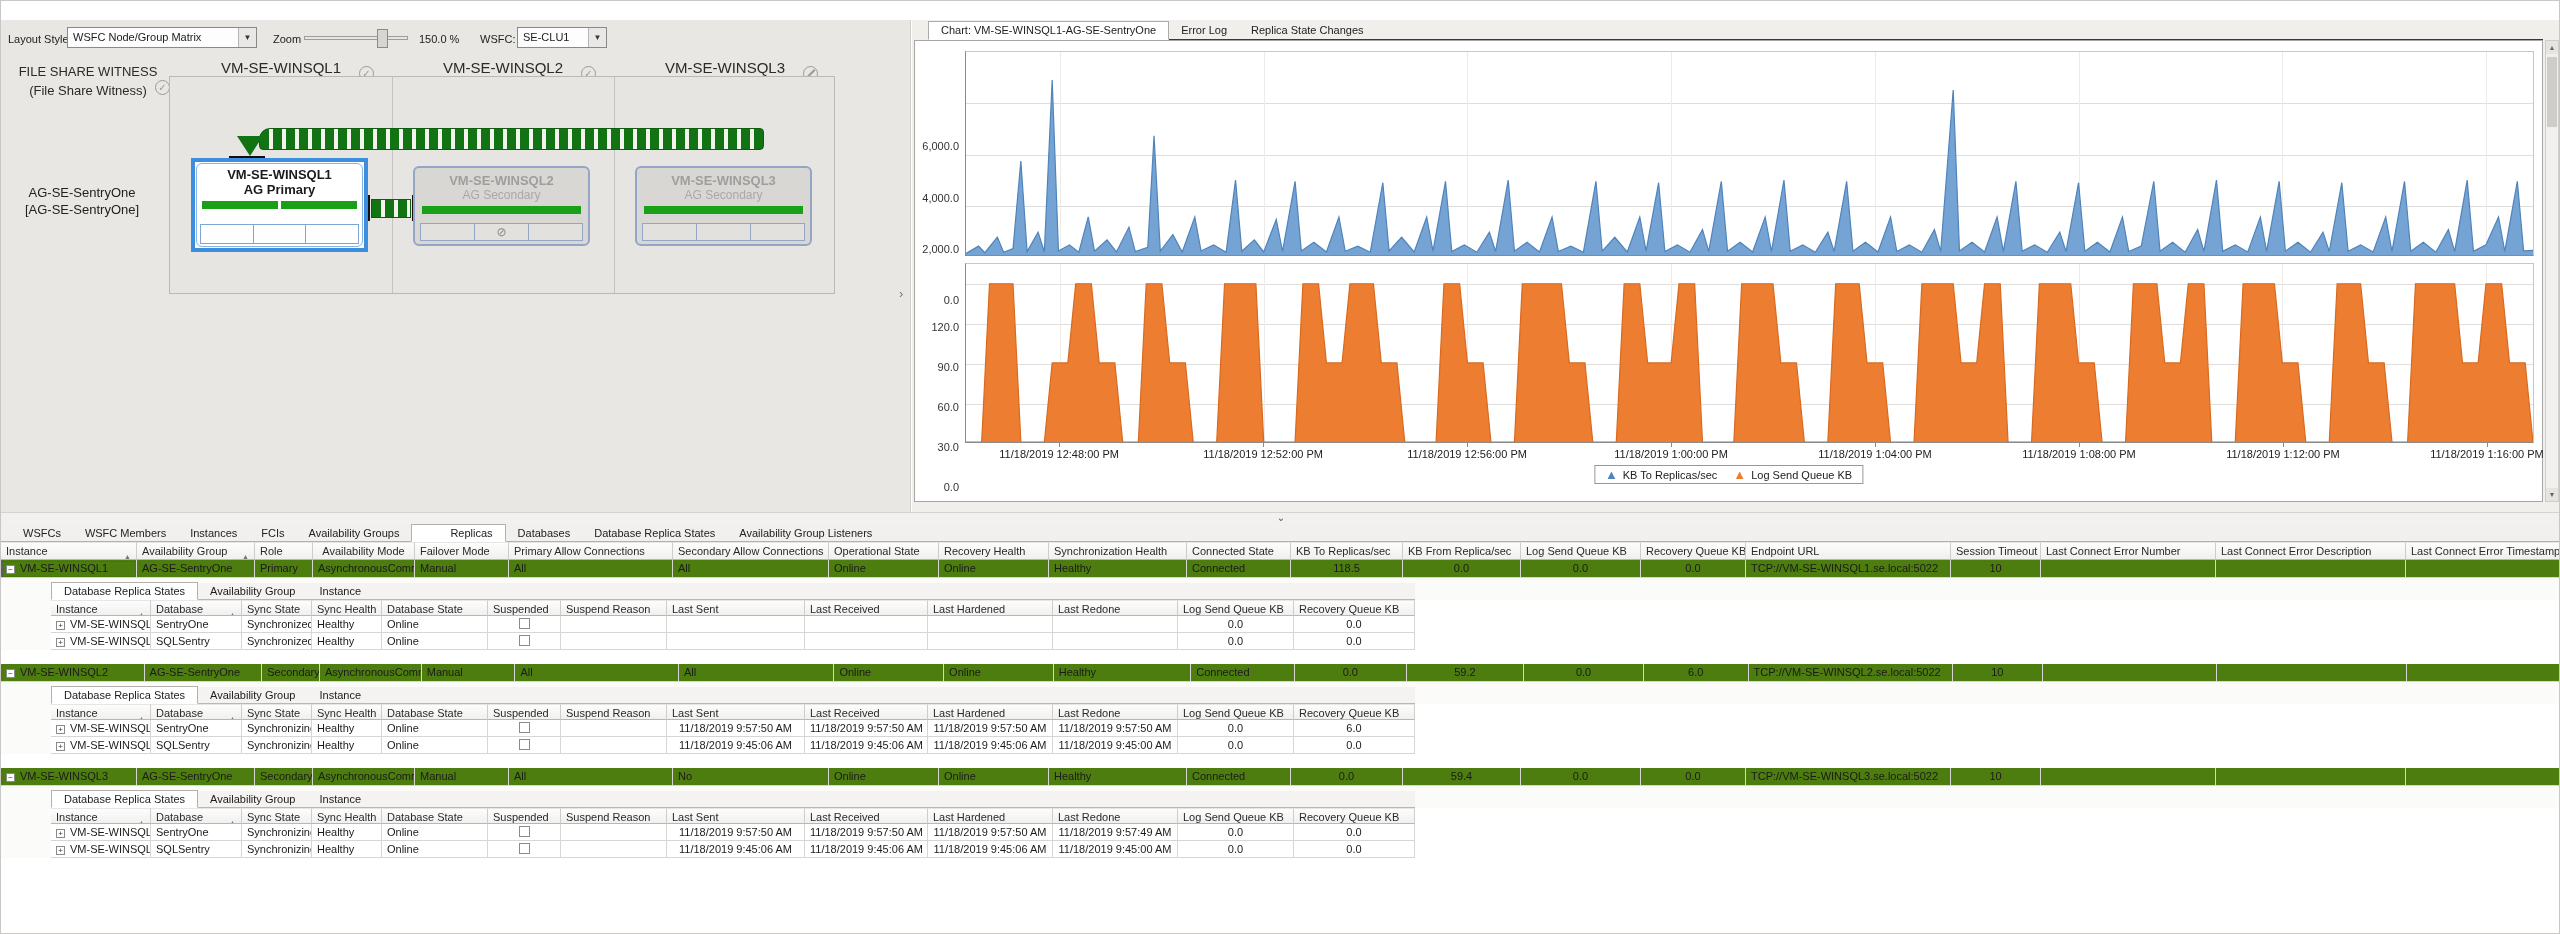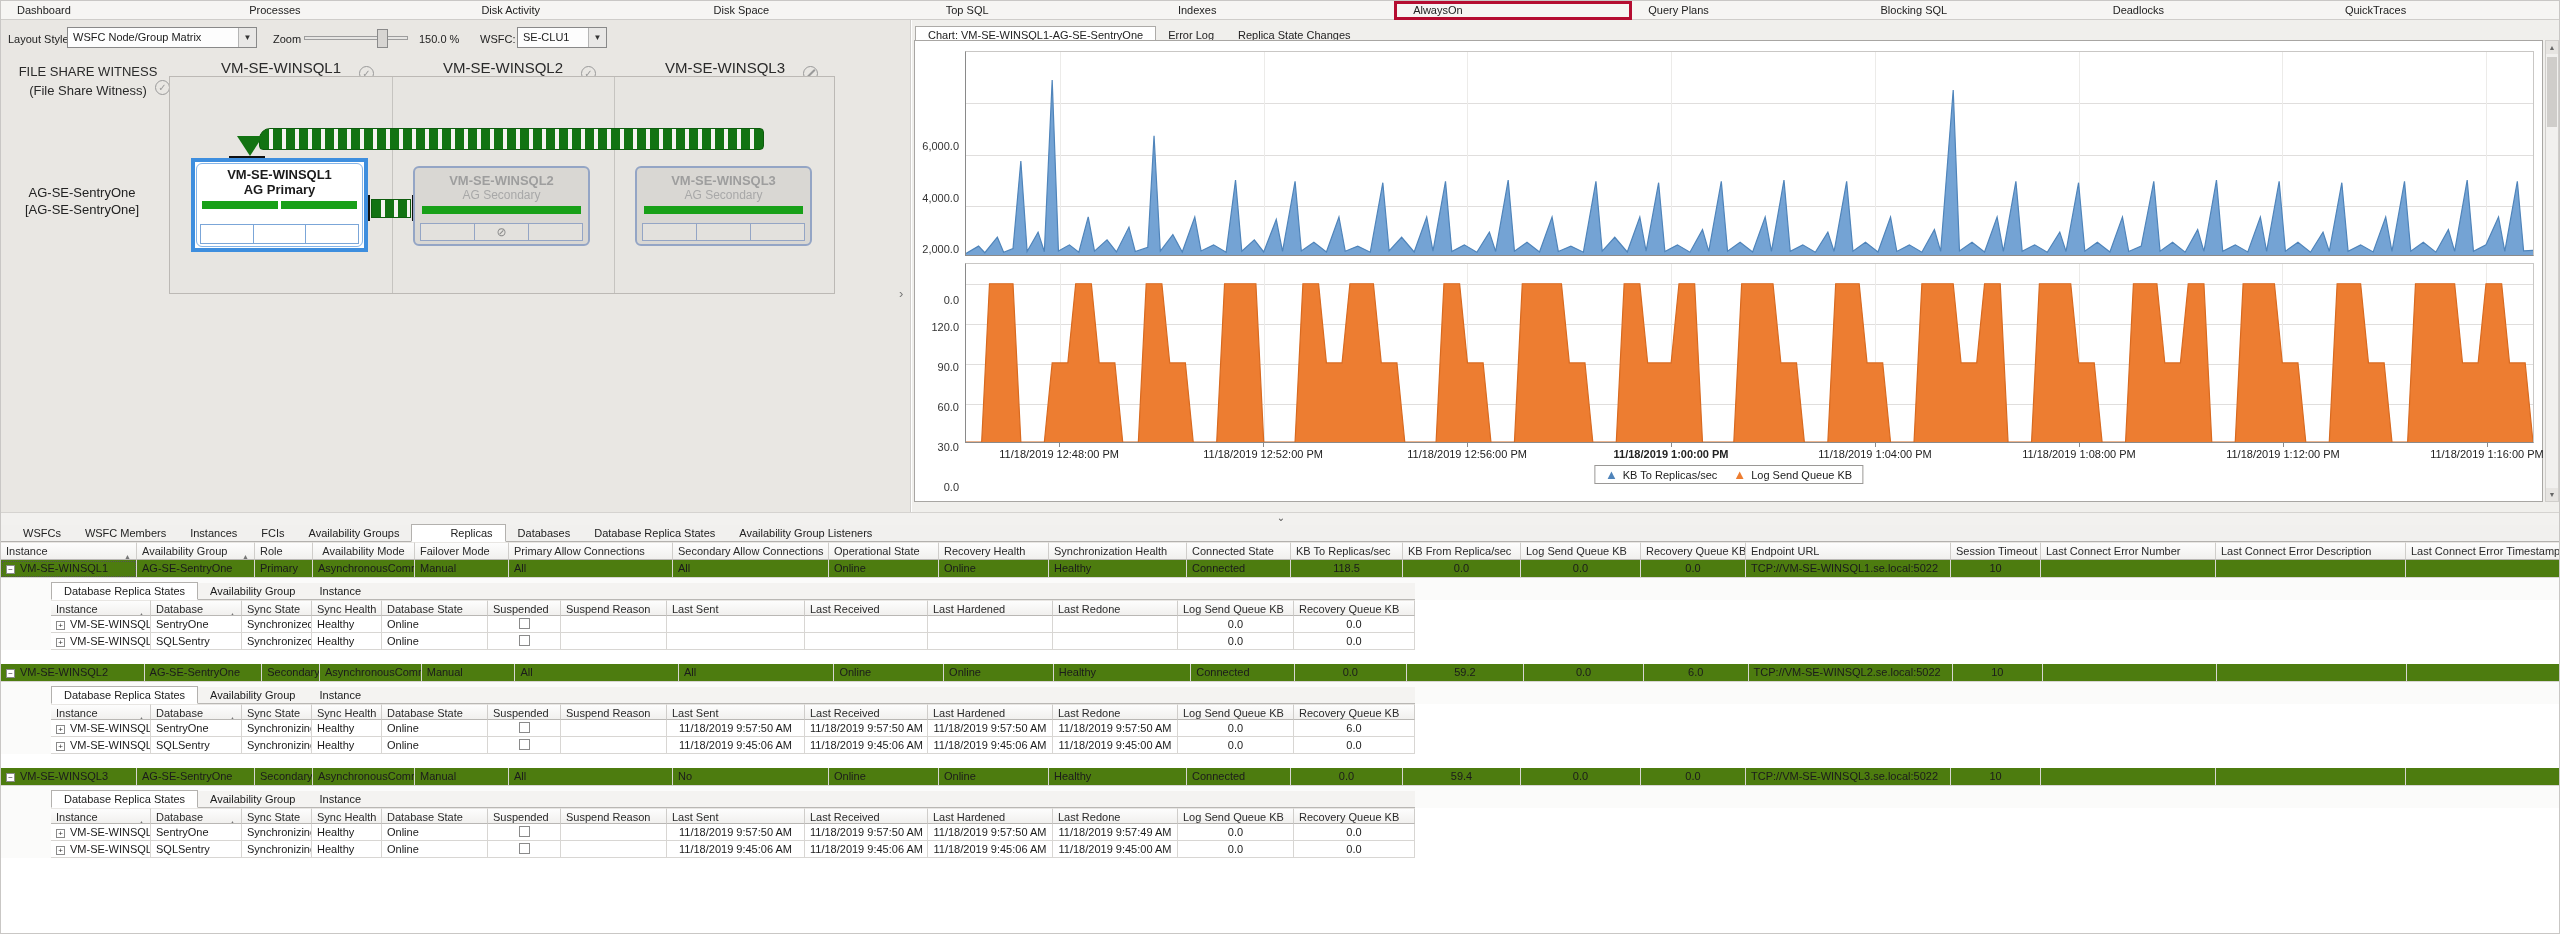--- a/index.html
+++ b/index.html
@@ -50,21 +50,21 @@
   .health-bar { display:flex; gap:3px; margin:4px 7px 0 7px; height:8px; }
   .health-bar .seg { flex:1; background:#18a018; }
   .cells { position:absolute; left:5px; right:5px; bottom:4px; height:20px; display:flex; border:1px solid #7ba6d8; background:#fff; }
   .secondary .cells { border-color:#94a5c5; background:#e3e1dd; bottom:3px; height:18px; }
   .cells .cell { flex:1; border-right:1px solid #7ba6d8; text-align:center; line-height:17px; color:#8a8a8a; font-size:12px; }
   .secondary .cells .cell { border-color:#94a5c5; }
   .cells .cell:last-child { border-right:none; }
   .expander-handle { position:absolute; left:898px; top:266px; color:#777; font-size:13px; }
 
   
-  .chart-tabs { position:absolute; left:3px; top:2px; right:18px; height:18px; border-bottom:4px solid #4c1d95; display:flex; align-items:flex-end;margin-top:8px; }
+  .chart-tabs { position:absolute; left:16px; top:2px; right:18px; height:18px; border-bottom:1px solid #4c1d95; display:flex; align-items:flex-end; }
   .chart-tab { padding:2px 12px; line-height:13px; color:#222; white-space:nowrap; }
   .chart-tab.sel { background:#fff; border:1px solid #adaba8; border-bottom:1px solid #fff; margin-bottom:-1px; }
   .chart-box { position:absolute; left:2px; top:20px; right:18px; bottom:10px; background:#fff; border:1px solid #a8a6a3; }
   .plot { position:absolute; left:50px; right:8px; border:1px solid #c9c7c5; border-left:1px solid #8a8a8a; border-bottom:1px solid #8a8a8a; overflow:hidden; }
   .plot svg { position:absolute; inset:0; width:100%; height:100%; }
   .gridline-h { position:absolute; left:0; right:0; height:1px; background:#e0dedd; }
   .gridline-v { position:absolute; top:0; bottom:0; width:1px; background:#ecebe9; }
   .ytick { position:absolute; width:42px; text-align:right; color:#333; font-size:11px;margin-top:44px; }
   .xtick-mark { position:absolute; width:1px; height:4px; background:#8a8a8a; }
   .xlabel { position:absolute; transform:translateX(-50%); white-space:nowrap; color:#222; font-size:11px; }
@@ -101,33 +101,20 @@
   .n-row.head { height:16px; }
   .checkbox { display:inline-block; width:11px; height:11px; border:1px solid #8a8a8a; background:#fff; margin-top:2px; }
   .gap6 { height:5px; background:#fbfbfa; }
   .gap14 { height:14px; background:#fff; }
 </style>
 </head>
 <body>
 
 <div class="app">
 
-  <div class="top-tabs" id="topTabs">
-      <div class="top-tab">Dashboard</div>
-      <div class="top-tab">Processes</div>
-      <div class="top-tab">Disk Activity</div>
-      <div class="top-tab">Disk Space</div>
-      <div class="top-tab">Top SQL</div>
-      <div class="top-tab">Indexes</div>
-      <div class="top-tab hl">AlwaysOn</div>
-      <div class="top-tab">Query Plans</div>
-      <div class="top-tab">Blocking SQL</div>
-      <div class="top-tab">Deadlocks</div>
-      <div class="top-tab">QuickTraces</div>
-    </div>
 
   <div class="left-panel">
     <span class="tb-label" style="left:7px;">Layout Style:</span>
     <div class="dd" style="left:66px; width:190px;">
       <span class="val">WSFC Node/Group Matrix</span>
       <span class="btn">▼</span>
     </div>
     <span class="tb-label" style="left:272px;">Zoom</span>
     <div class="slider-track" style="left:303px; width:104px;">
       <div class="slider-thumb" style="left:72px;"></div>
@@ -278,21 +265,21 @@
         <div class="ytick" style="left: 2px; top: 316px;">60.0</div>
         <div class="ytick" style="left: 2px; top: 276px;">90.0</div>
         <div class="ytick" style="left: 2px; top: 236px;">120.0</div>
         <div class="xtick-mark" style="left: 144.14px; top: 402px;"></div>
         <div class="xlabel" style="left: 144.14px; top: 407px;">11/18/2019 12:48:00 PM</div>
         <div class="xtick-mark" style="left: 348.11px; top: 402px;"></div>
         <div class="xlabel" style="left: 348.11px; top: 407px;">11/18/2019 12:52:00 PM</div>
         <div class="xtick-mark" style="left: 552.08px; top: 402px;"></div>
         <div class="xlabel" style="left: 552.08px; top: 407px;">11/18/2019 12:56:00 PM</div>
         <div class="xtick-mark" style="left: 756.05px; top: 402px;"></div>
-        <div class="xlabel" style="left: 756.05px; top: 407px; font-weight: bold;">11/18/2019 1:00:00 PM</div>
+        <div class="xlabel" style="left: 756.05px; top: 407px;">11/18/2019 1:00:00 PM</div>
         <div class="xtick-mark" style="left: 960.02px; top: 402px;"></div>
         <div class="xlabel" style="left: 960.02px; top: 407px;">11/18/2019 1:04:00 PM</div>
         <div class="xtick-mark" style="left: 1163.99px; top: 402px;"></div>
         <div class="xlabel" style="left: 1163.99px; top: 407px;">11/18/2019 1:08:00 PM</div>
         <div class="xtick-mark" style="left: 1367.96px; top: 402px;"></div>
         <div class="xlabel" style="left: 1367.96px; top: 407px;">11/18/2019 1:12:00 PM</div>
         <div class="xtick-mark" style="left: 1571.93px; top: 402px;"></div>
         <div class="xlabel" style="left: 1571.93px; top: 407px;">11/18/2019 1:16:00 PM</div>
       </div>
     <div class="vscroll">

